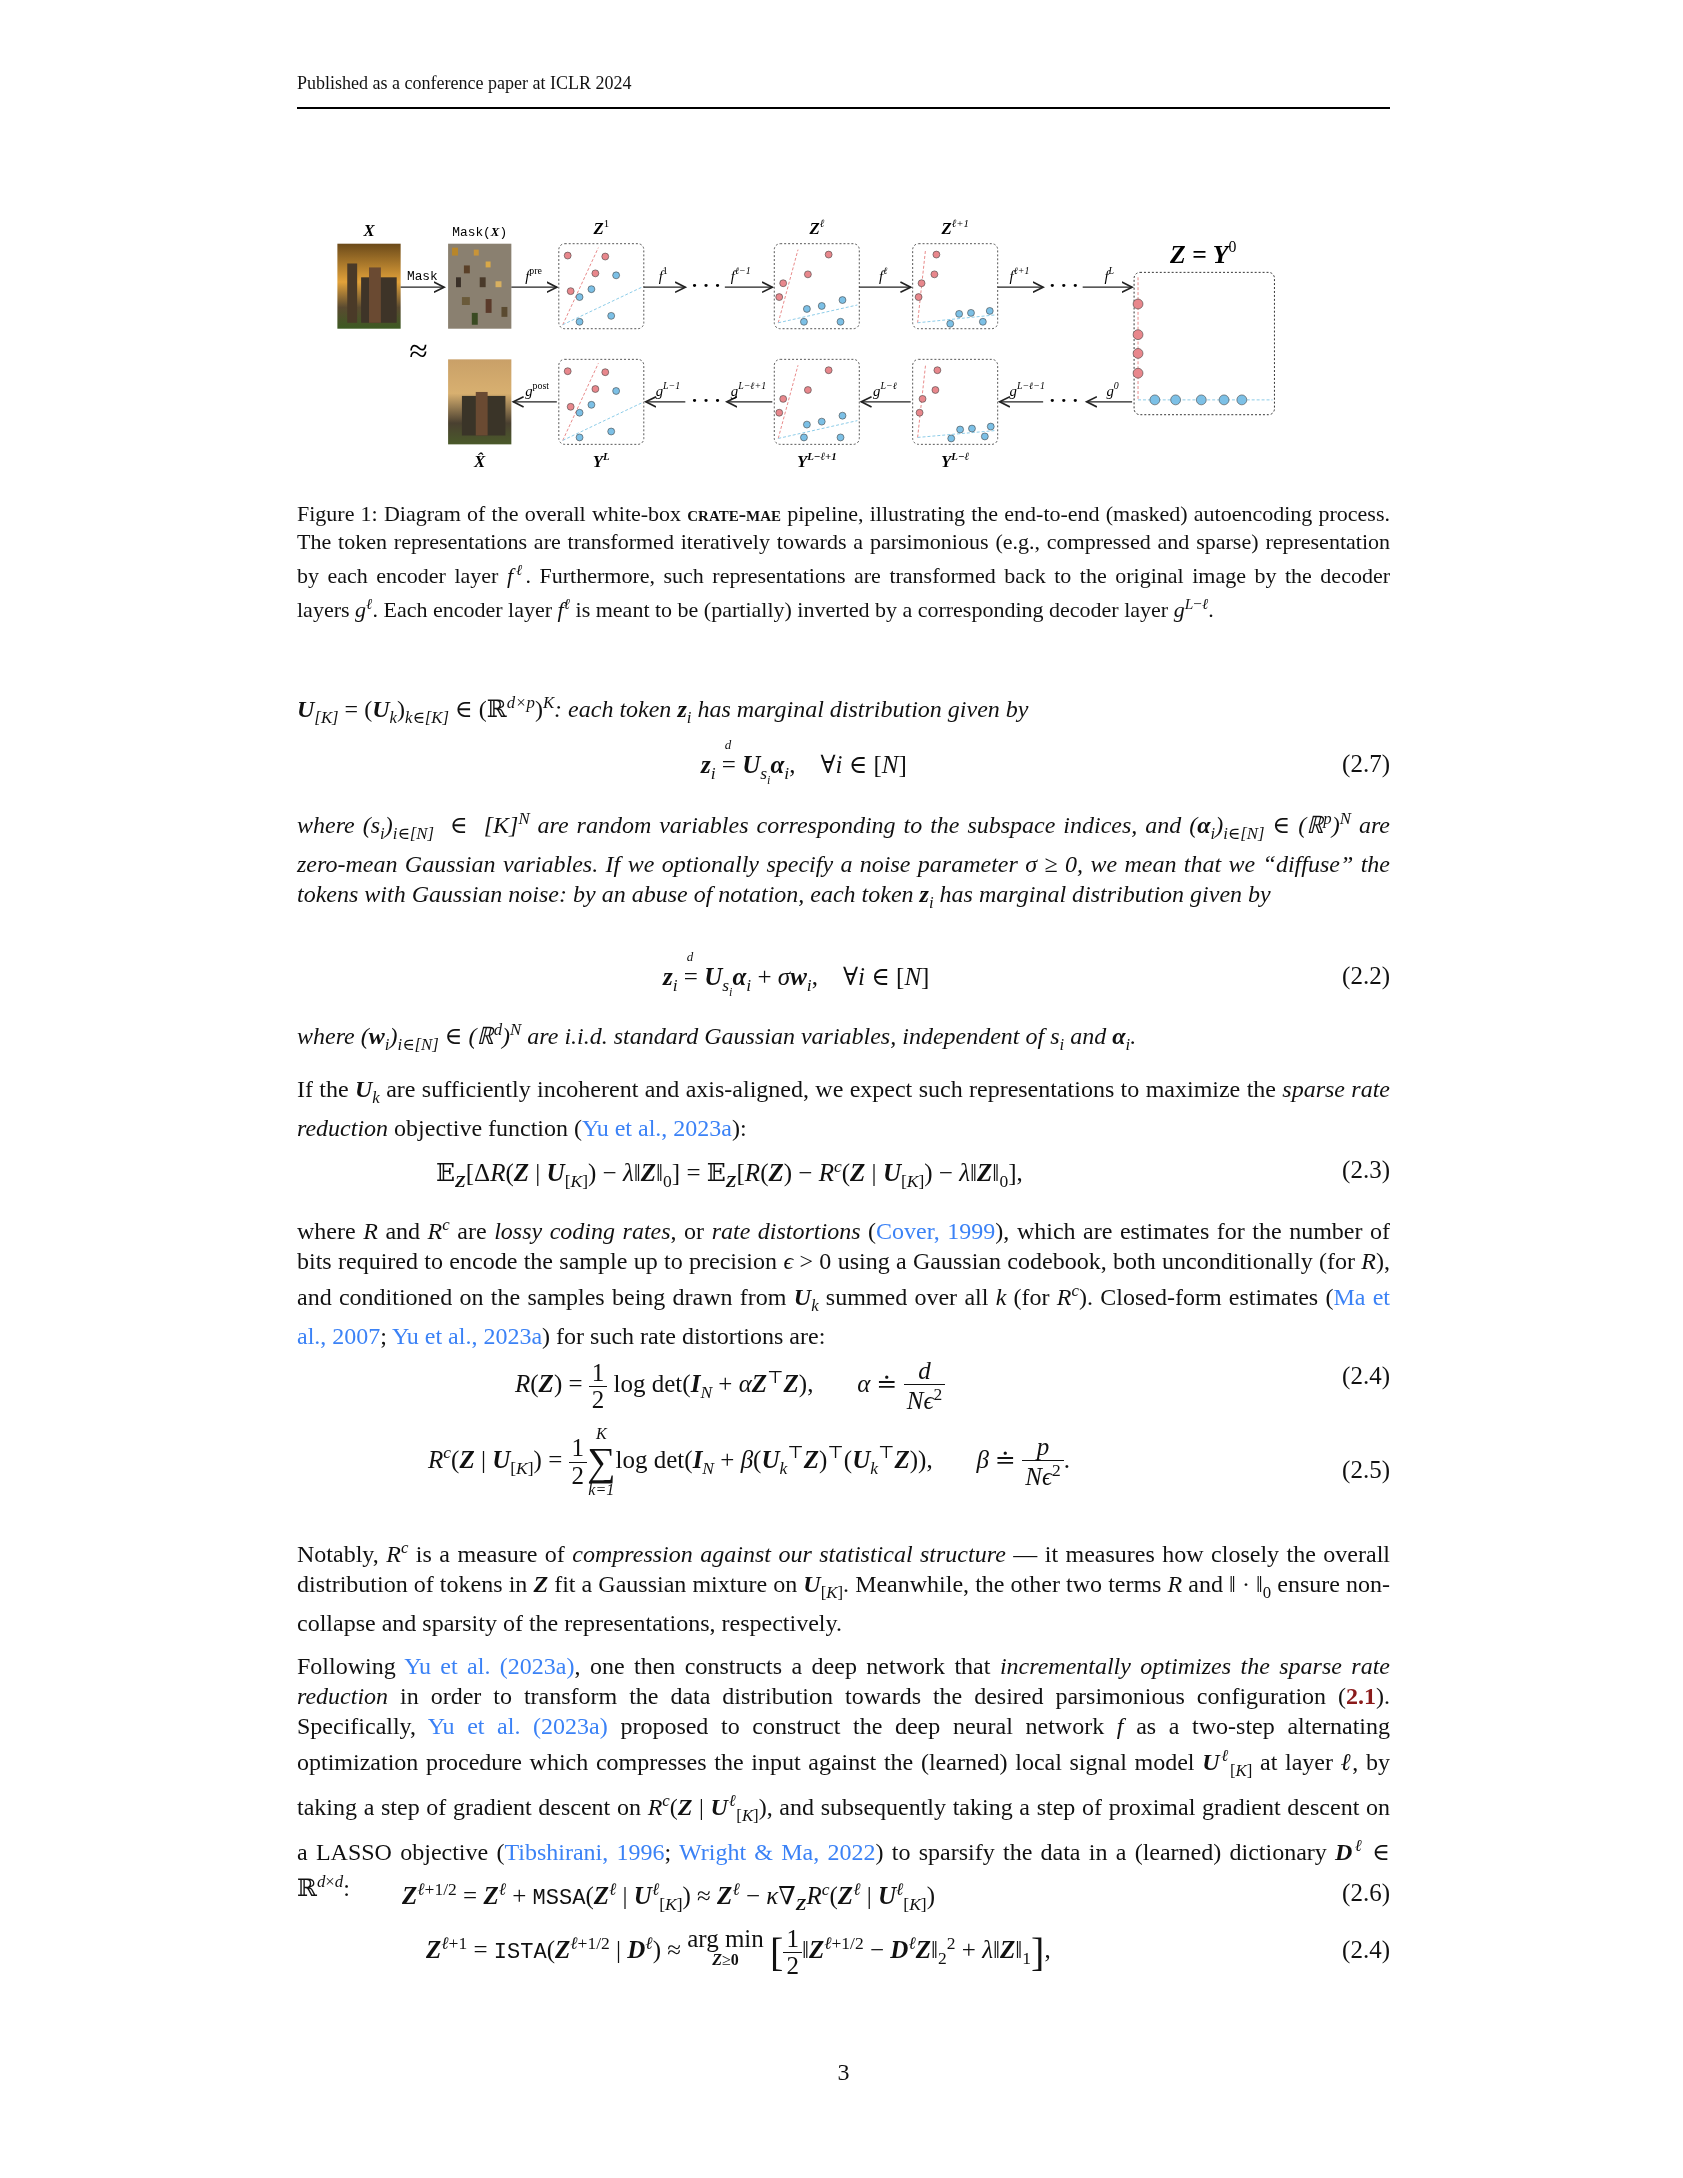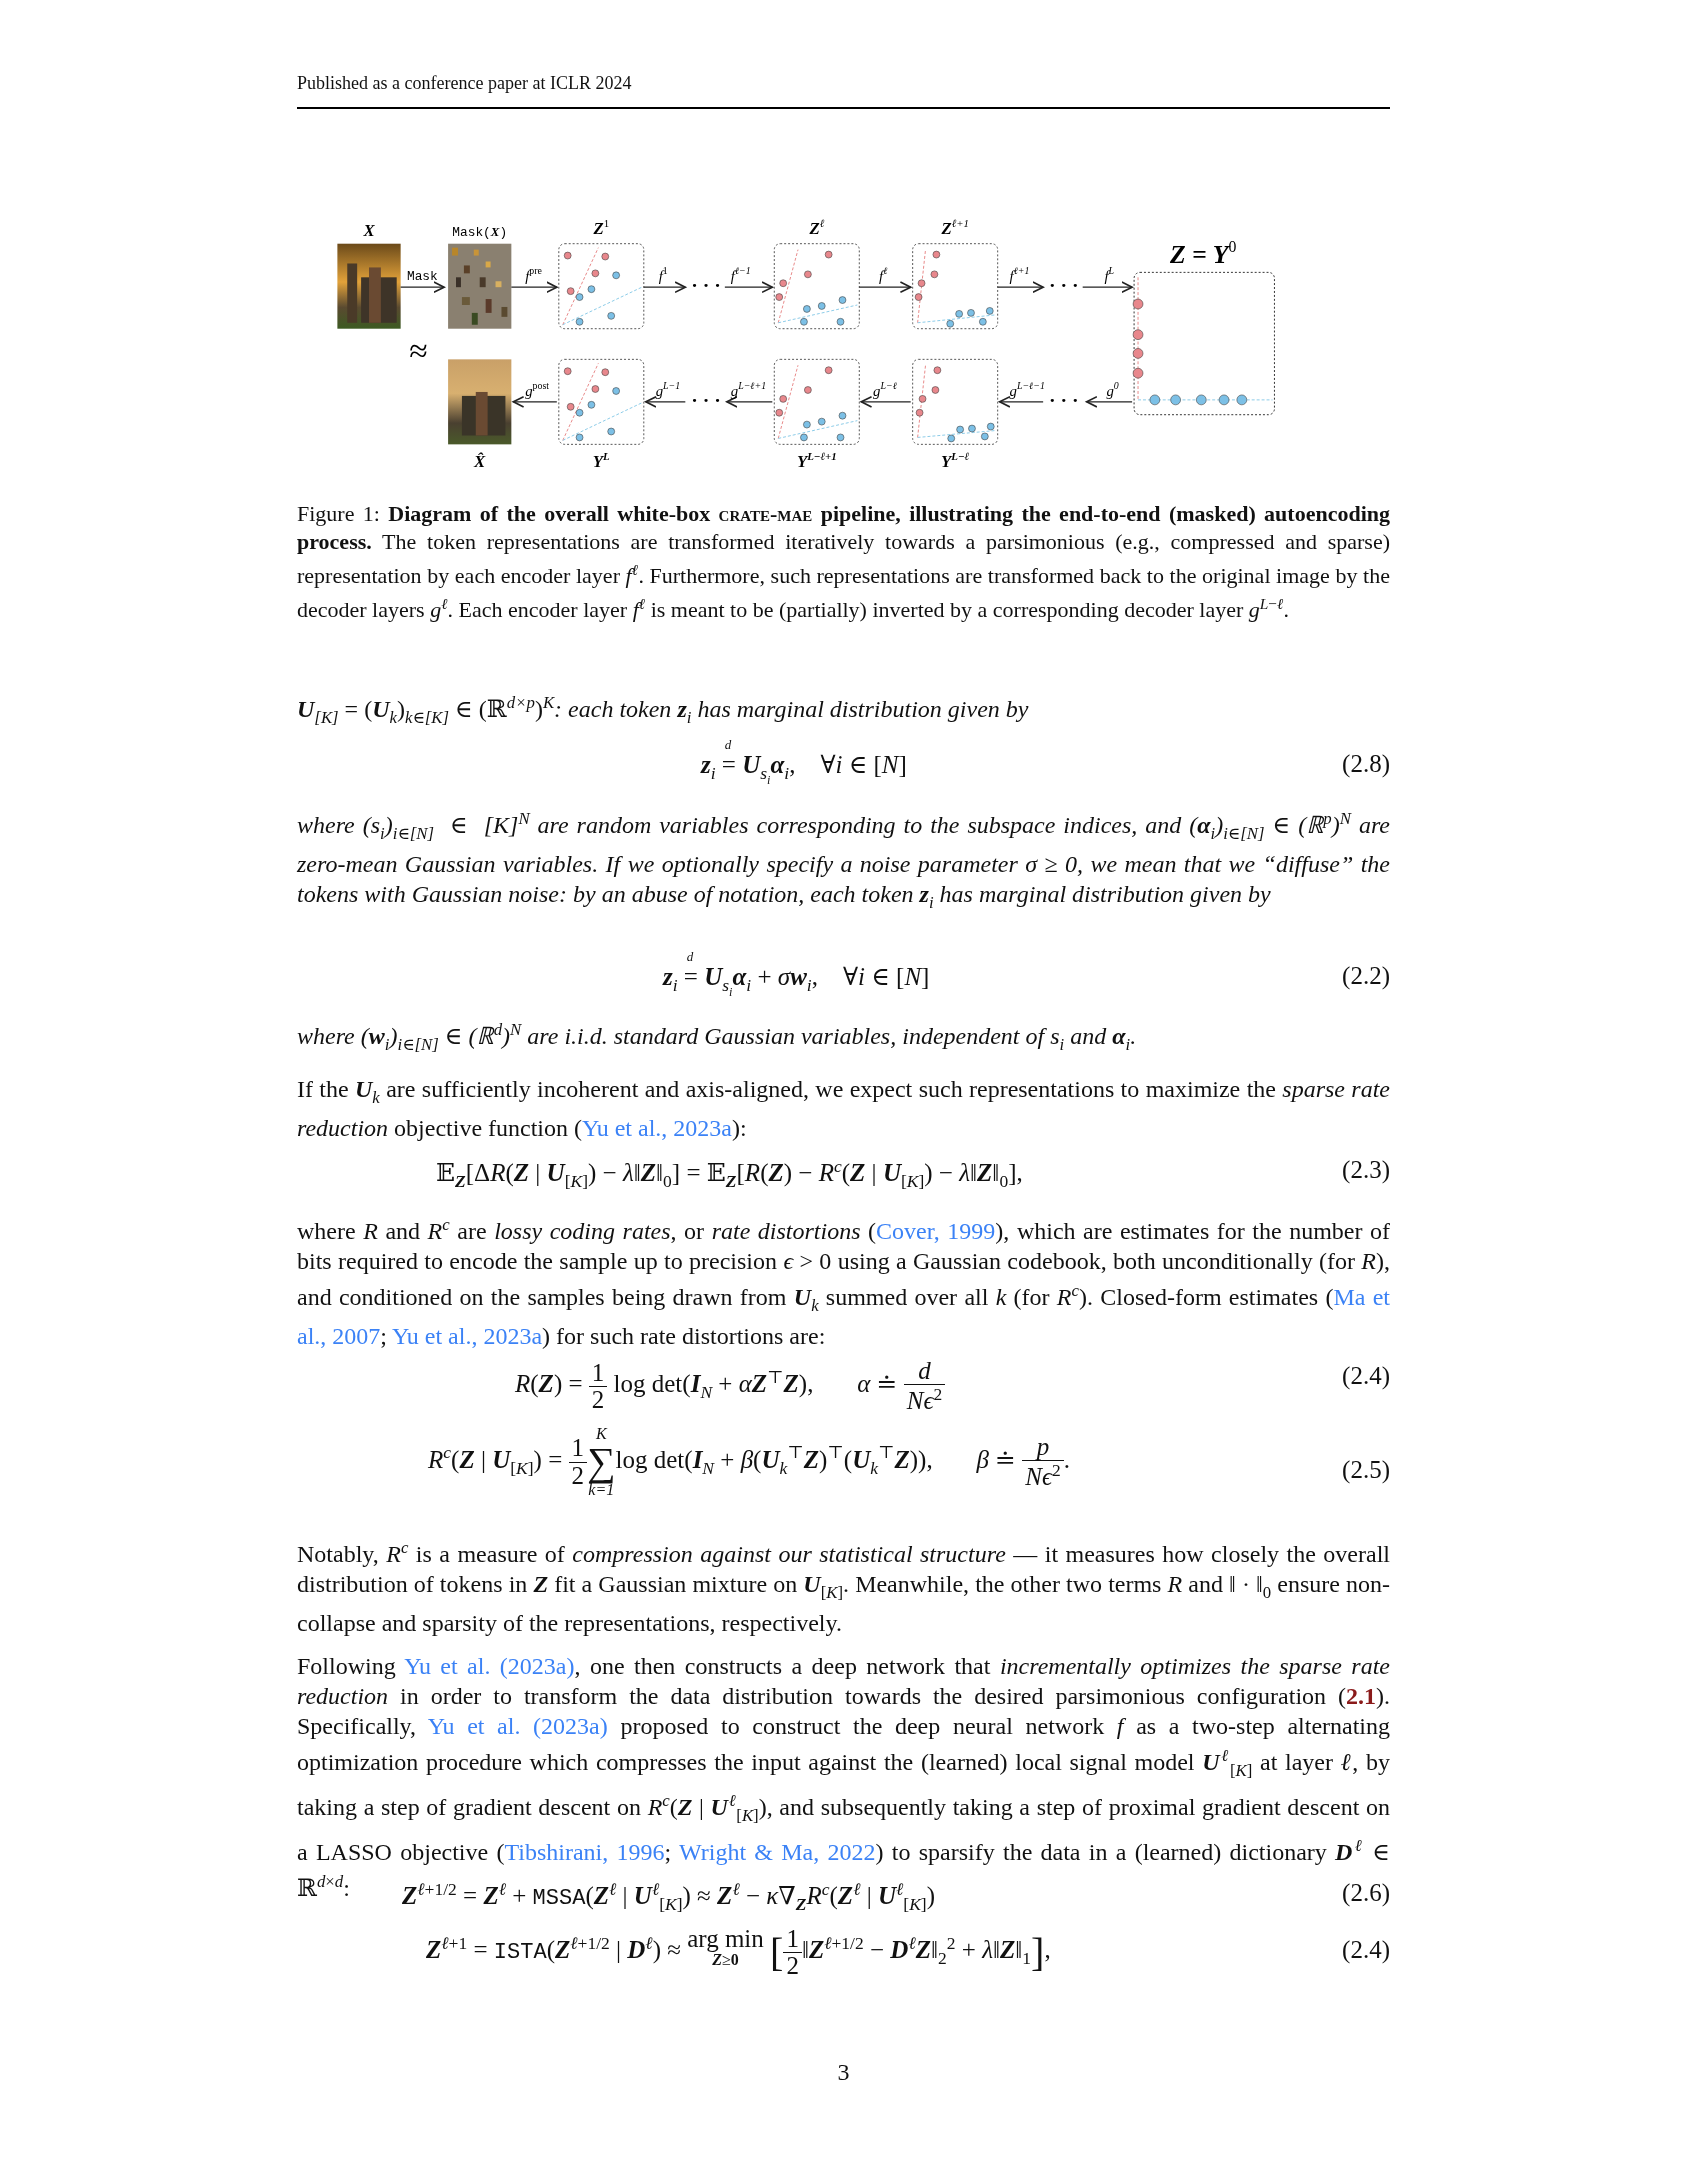--- a/index.html
+++ b/index.html
@@ -6,21 +6,21 @@
   body { width: 1683px; height: 2178px; position: relative; overflow: hidden;
          font-family: "Liberation Serif", "DejaVu Serif", serif; color: #111; }
   .page { position: absolute; left: 297px; top: 0; width: 1093px; }
   .header { position: absolute; top: 73px; left: 0; width: 1093px; font-size: 18px; }
   .header-rule { position: absolute; top: 107px; left: 0; width: 1093px; height: 1.5px; background: #000; }
 
   .figure { position: absolute; top: 218px; left: 20px; width: 1049px; height: 257px; }
   .figure svg { width: 1049px; height: 257px; }
 
   .caption { position: absolute; top: 500px; left: 0; width: 1093px; font-size: 22px; line-height: 28px; text-align: justify; }
-  .caption b { font-weight: bold; }
+  .caption b { font-weight: normal; }
   .sc { font-variant: small-caps; font-weight: bold; margin-top: 12px; }
 
   .para { position: absolute; left: 0; width: 1093px; font-size: 24px; line-height: 30px; text-align: justify; }
   .ital { font-style: italic; }
   .eq { position: absolute; left: 0; width: 1093px; font-size: 25px; height: 36px; }
   .eq .body { position: absolute; white-space: nowrap; }
   .eq .num { position: absolute; right: 0; }
   .bf { font-weight: bold; font-style: italic; }
   .mono { font-family: "Liberation Mono", "DejaVu Sans Mono", monospace; font-size: 22px; }
   .link { color: #3b82f6; }
@@ -250,21 +250,21 @@
   <div class="caption">
     <span>Figure 1: </span><b>Diagram of the overall white-box </b><span class="sc">crate-mae</span><b> pipeline, illustrating the end-to-end (masked) autoencoding process.</b><span> The token representations are transformed iteratively towards a parsimonious (e.g., compressed and sparse) representation by each encoder layer </span><i>f</i><sup><i>ℓ</i></sup><span>. Furthermore, such representations are transformed back to the original image by the decoder layers </span><i>g</i><sup><i>ℓ</i></sup><span>. Each encoder layer </span><i>f</i><sup><i>ℓ</i></sup><span> is meant to be (partially) inverted by a corresponding decoder layer </span><i>g</i><sup><i>L</i>−<i>ℓ</i></sup><span>.</span>
   </div>
 
   <div class="para ital" style="top:688px;">
     <span class="bf">U</span><sub>[<i>K</i>]</sub> <span style="font-style:normal">= (</span><span class="bf">U</span><sub><i>k</i></sub><span style="font-style:normal">)</span><sub><i>k</i>∈[<i>K</i>]</sub> <span style="font-style:normal">∈ (ℝ</span><sup><i>d</i>×<i>p</i></sup><span style="font-style:normal">)</span><sup><i>K</i></sup>: each token <span class="bf">z</span><sub><i>i</i></sub> has marginal distribution given by
   </div>
 
   <div class="eq" style="top:750px;">
     <span class="body" style="left:404px;"><span class="bf">z</span><sub><i>i</i></sub> <span style="position:relative;">=<span style="position:absolute;left:3px;top:-14px;font-size:13px;font-style:italic;">d</span></span> <span class="bf">U</span><sub><i>s<sub>i</sub></i></sub><span class="bf">α</span><sub><i>i</i></sub>, &nbsp;&nbsp; ∀<i>i</i> ∈ [<i>N</i>]</span>
-    <span class="num">(2.8)</span>
+    <span class="num">(2.7)</span>
   </div>
 
   <div class="para ital" style="top:804px;">
     where (<i>s</i><sub><i>i</i></sub>)<sub><i>i</i>∈[<i>N</i>]</sub> &nbsp;∈&nbsp; [<i>K</i>]<sup><i>N</i></sup> are random variables corresponding to the subspace indices, and (<span class="bf">α</span><sub><i>i</i></sub>)<sub><i>i</i>∈[<i>N</i>]</sub> ∈ (ℝ<sup><i>p</i></sup>)<sup><i>N</i></sup> are zero-mean Gaussian variables. If we optionally specify a noise parameter σ ≥ 0, we mean that we “diffuse” the tokens with Gaussian noise: by an abuse of notation, each token <span class="bf">z</span><sub><i>i</i></sub> has marginal distribution given by
   </div>
 
   <div class="eq" style="top:962px;">
     <span class="body" style="left:366px;"><span class="bf">z</span><sub><i>i</i></sub> <span style="position:relative;">=<span style="position:absolute;left:3px;top:-14px;font-size:13px;font-style:italic;">d</span></span> <span class="bf">U</span><sub><i>s<sub>i</sub></i></sub><span class="bf">α</span><sub><i>i</i></sub> + <i>σ</i><span class="bf">w</span><sub><i>i</i></sub>, &nbsp;&nbsp; ∀<i>i</i> ∈ [<i>N</i>]</span>
     <span class="num">(2.2)</span>
   </div>

